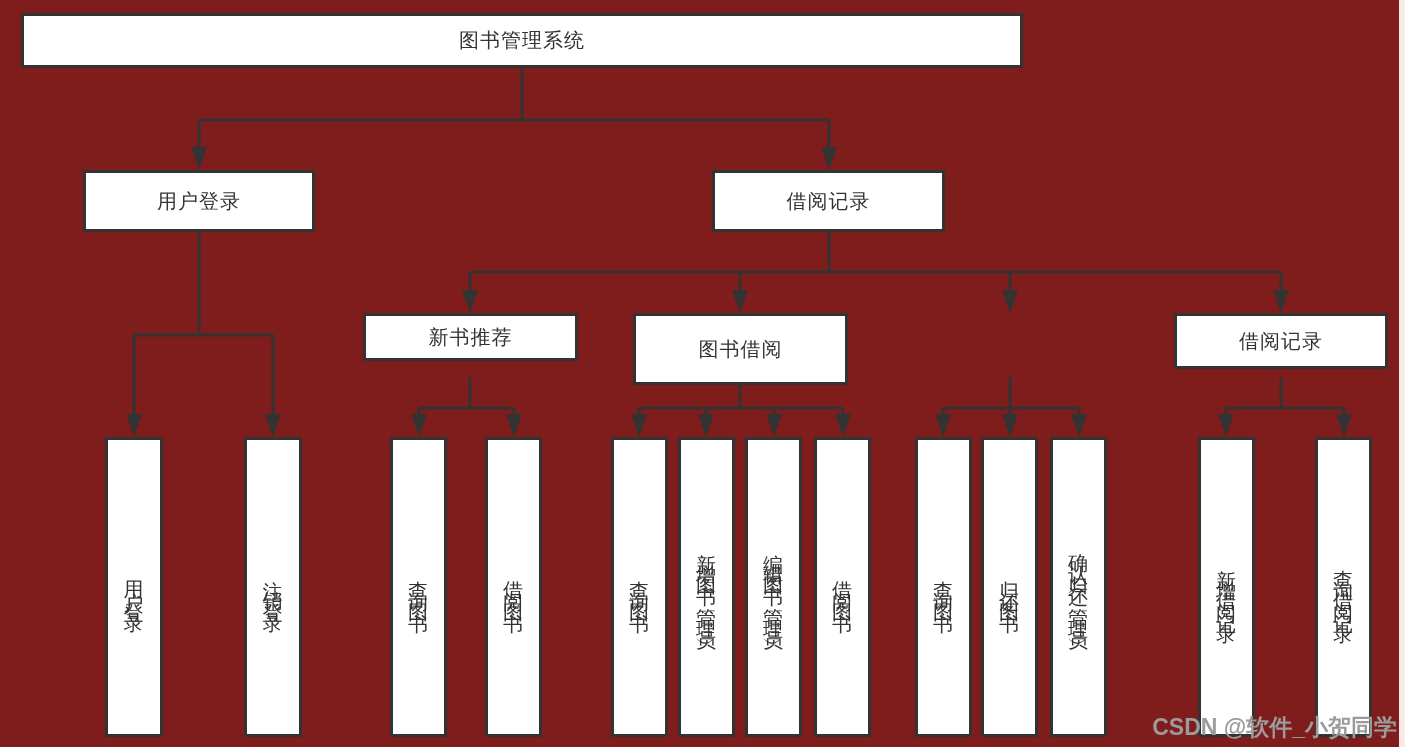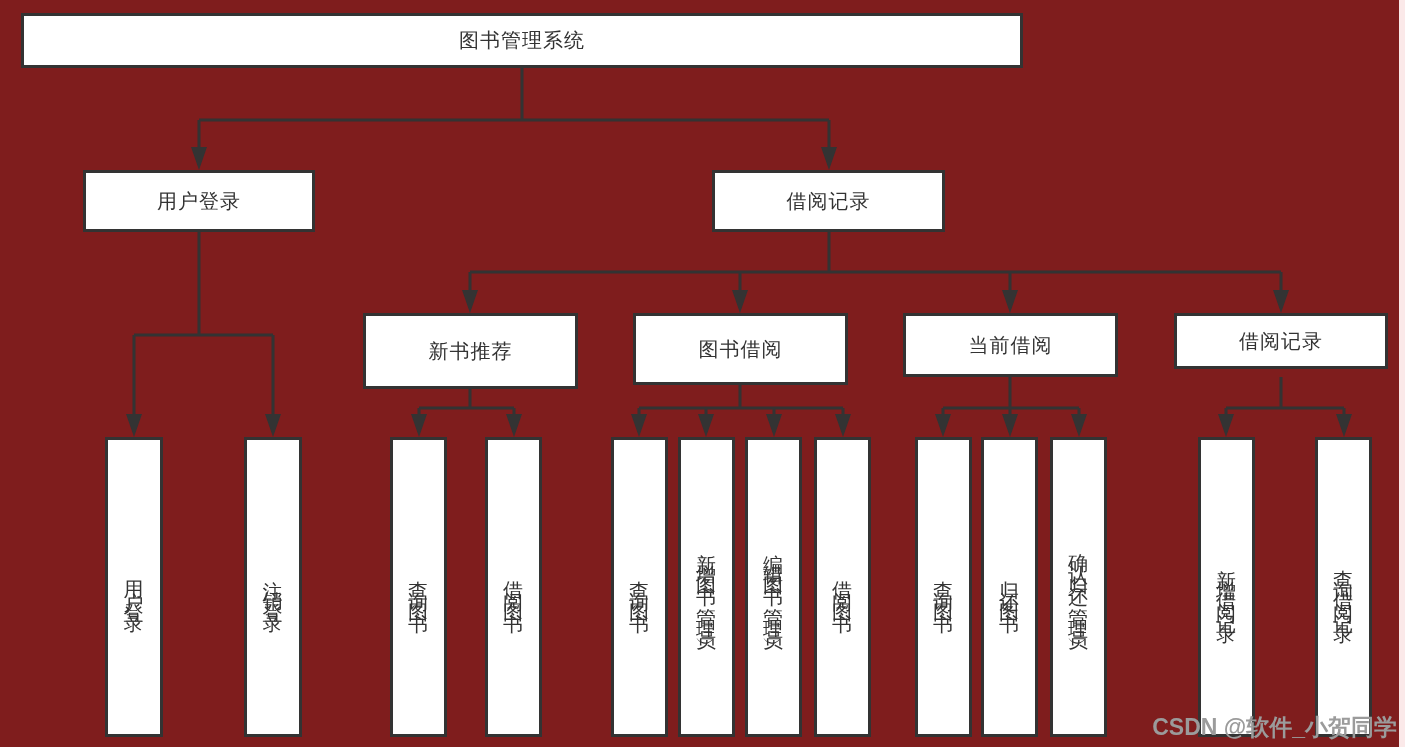--- a/index.html
+++ b/index.html
@@ -100,28 +100,25 @@
     <span>图书管理系统</span>
   </div>
 
   <div class="node hbox" style="left:83px;top:170px;width:232px;height:62px">
     <span>用户登录</span>
   </div>
   <div class="node hbox" style="left:712px;top:170px;width:233px;height:62px">
     <span>借阅记录</span>
   </div>
 
-  <div class="node hbox" style="left:363px;top:313px;width:215px;height:76px">
+  <div class="node hbox" style="left:363px;top:313px;width:215px;height:48px">
     <span>新书推荐</span>
   </div>
   <div class="node hbox" style="left:633px;top:313px;width:215px;height:72px">
     <span>图书借阅</span>
-  </div>
-  <div class="node hbox" style="left:903px;top:313px;width:215px;height:64px">
-    <span>当前借阅</span>
   </div>
   <div class="node hbox" style="left:1174px;top:313px;width:214px;height:56px">
     <span>借阅记录</span>
   </div>
 
   <div class="node vbox" style="left:105px;top:437px;width:58px;height:300px">
     <span>用户登录</span>
   </div>
   <div class="node vbox" style="left:244px;top:437px;width:58px;height:300px">
     <span>注销登录</span>

